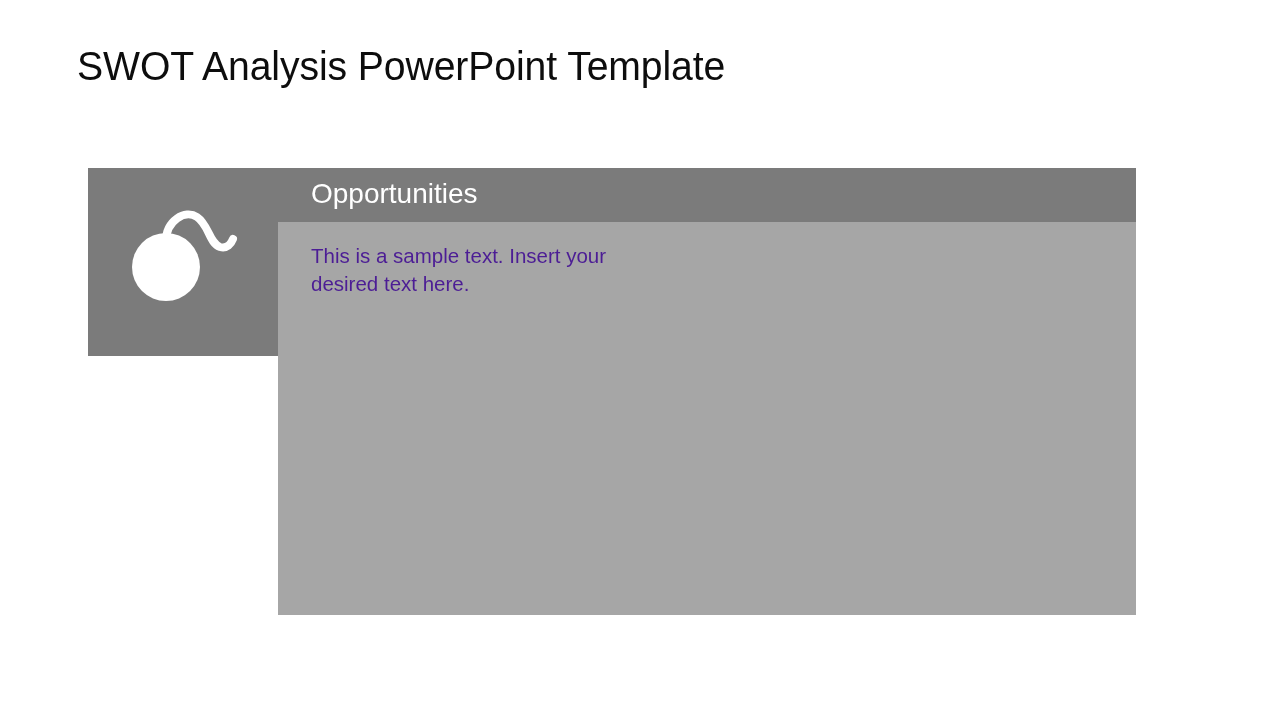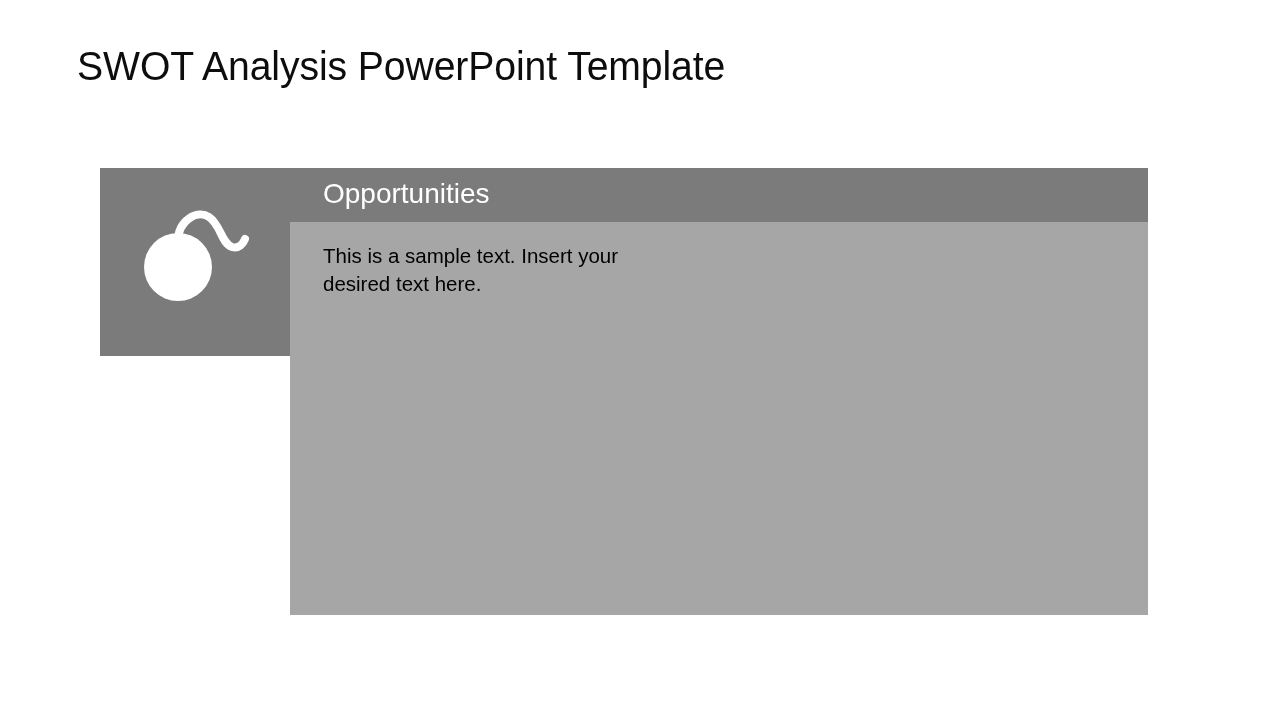--- a/index.html
+++ b/index.html
@@ -38,21 +38,21 @@
     letter-spacing: -0.1px;
     white-space: nowrap;
     font-family: "Liberation Sans", sans-serif;
     transform: scaleX(0.955);
     transform-origin: left top;
   }
 
   
   #swot-block {
     position: absolute;
-    left: 100px;
+    left: 88px;
     top: 168px;
     width: 1048px;
     height: 447px;
   }
 
   
   #icon-panel {
     position: absolute;
     left: 0px;
     top: 0px;
@@ -105,21 +105,21 @@
     background: #a6a6a6;
   }
 
   #body-text {
     position: absolute;
     left: 33px;
     top: 20px;
     width: 365px;
     font-size: 20.5px;
     line-height: 28px;
-    color: #000000;
+    color: #4c1d95;
     font-family: "Liberation Sans", sans-serif;
   }
 </style>
 </head>
 <body>
 
 <div id="slide">
 
   <div id="slide-title">SWOT Analysis PowerPoint Template</div>
 

